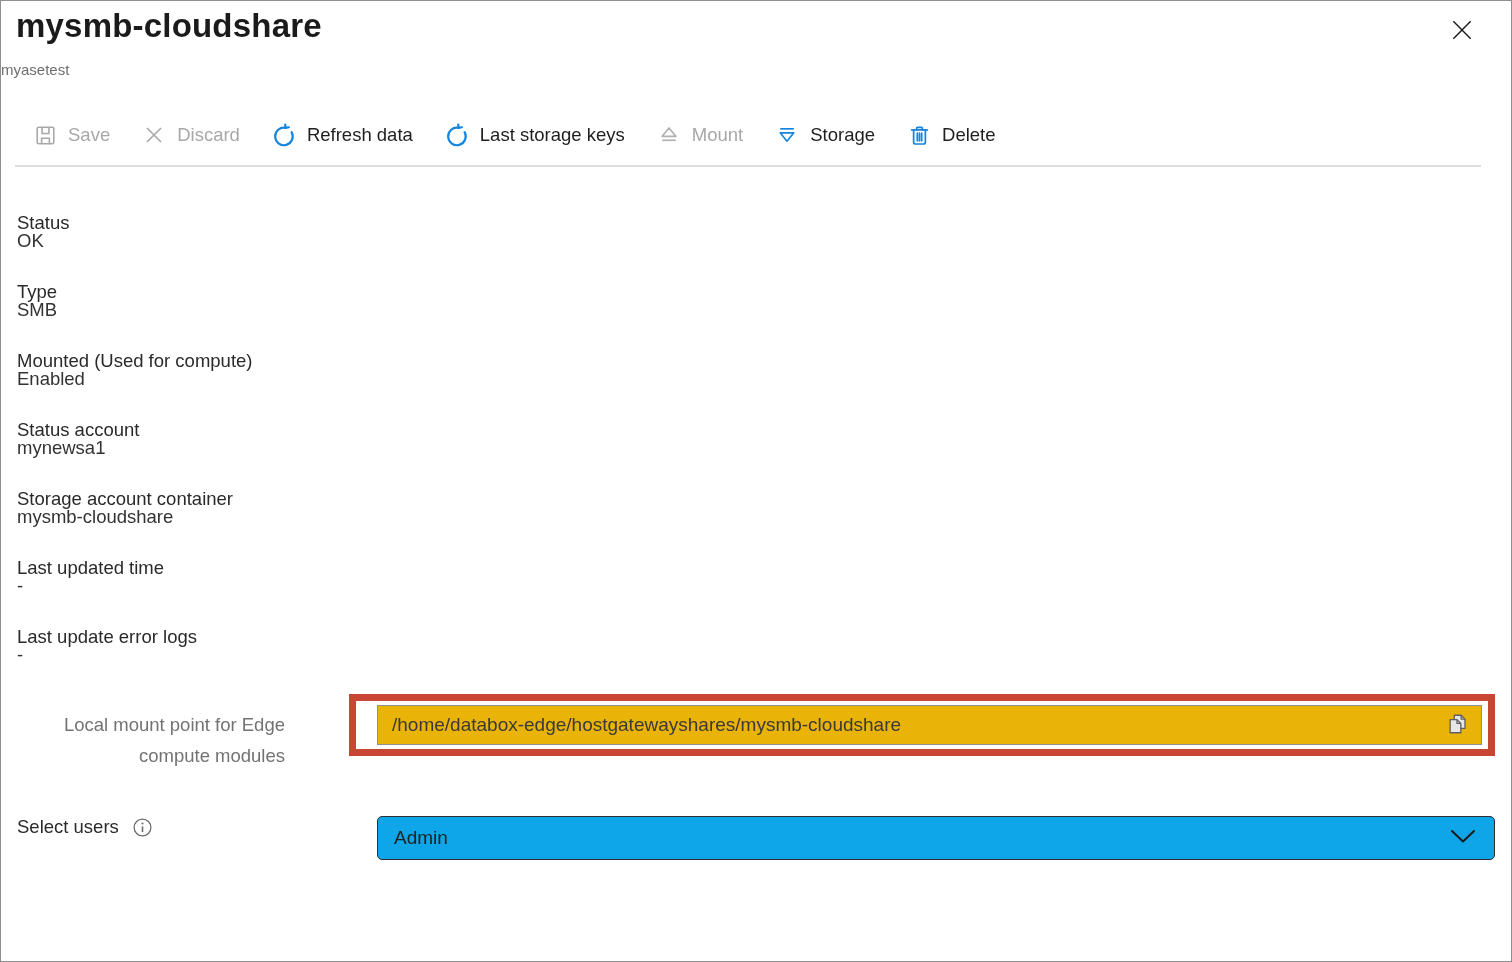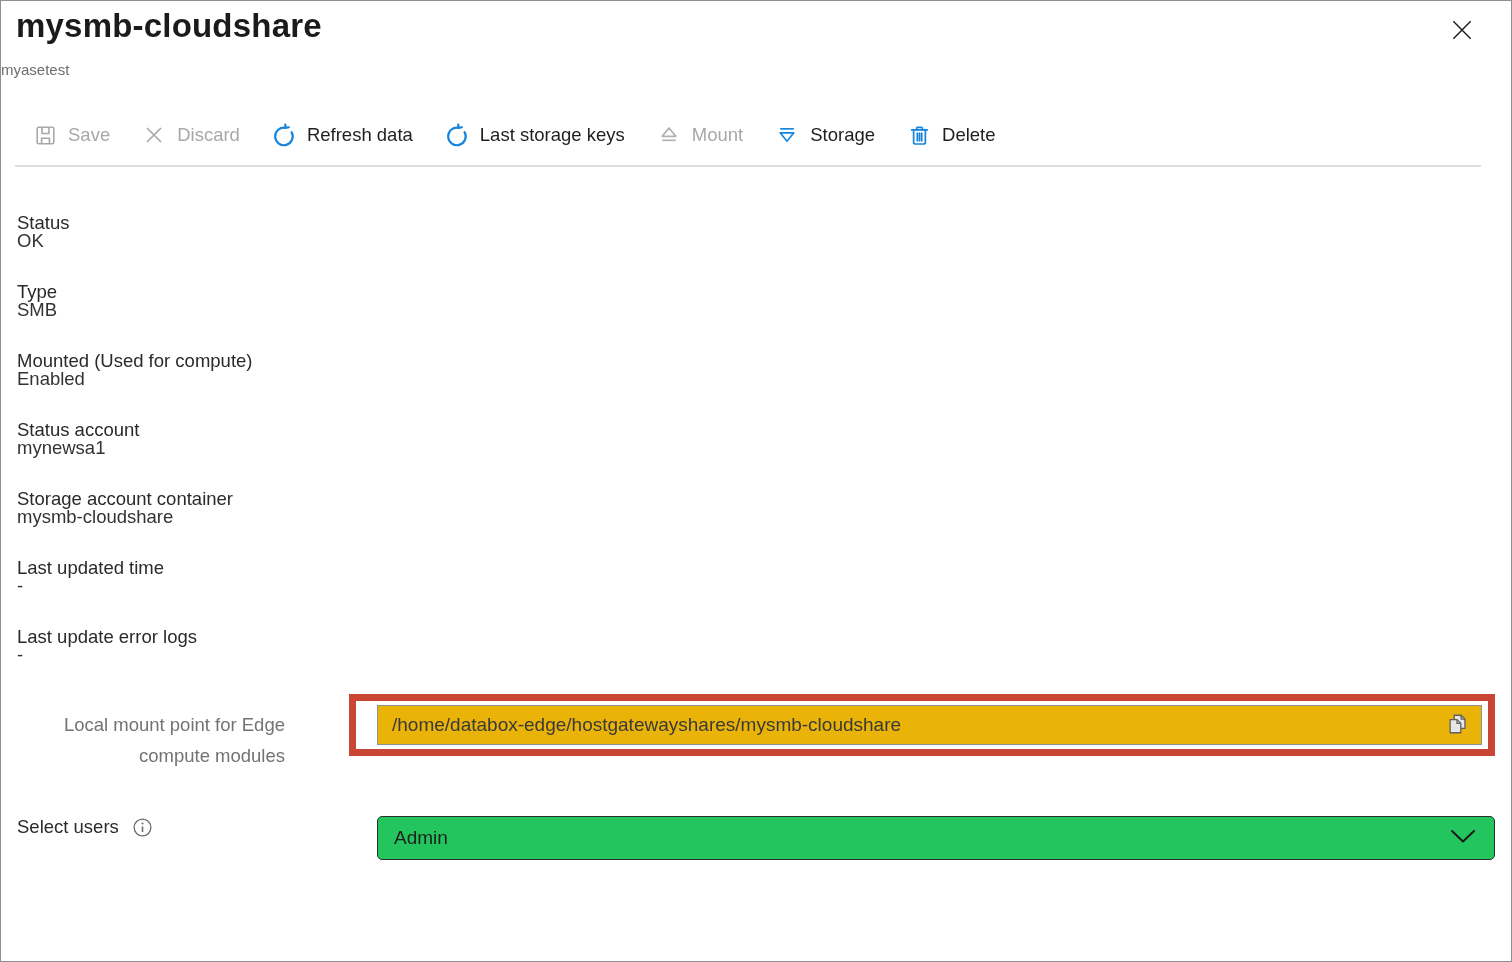--- a/index.html
+++ b/index.html
@@ -67,21 +67,21 @@
     position:absolute;right:3px;top:3px;bottom:3px;width:44px;
     background:transparent;border:none;cursor:pointer;
     display:flex;align-items:center;justify-content:center;padding:0;
   }
   .users-row{display:flex;align-items:flex-start;margin-top:45px;}
   .users-lbl{width:360px;flex:none;display:flex;align-items:center;gap:13px;
              font-size:18.5px;color:#2a2a2a;}
   .info{display:flex;align-items:center;justify-content:center;background:none;border:none;padding:0;cursor:default;}
   .dropdown{
     flex:1;height:44px;box-sizing:border-box;
-    border:1px solid #2e2e2e;border-radius:5px;background:#22c55e;
+    border:1px solid #2e2e2e;border-radius:5px;background:#0ea5e9;
     display:flex;align-items:center;justify-content:space-between;
     padding:0 18px 0 16px;font-size:19px;color:#1f1f1f;cursor:pointer;
   }
 </style>
 </head>
 <body>
 
 <div class="page">
 
   <h1 class="title">mysmb-cloudshare</h1>

